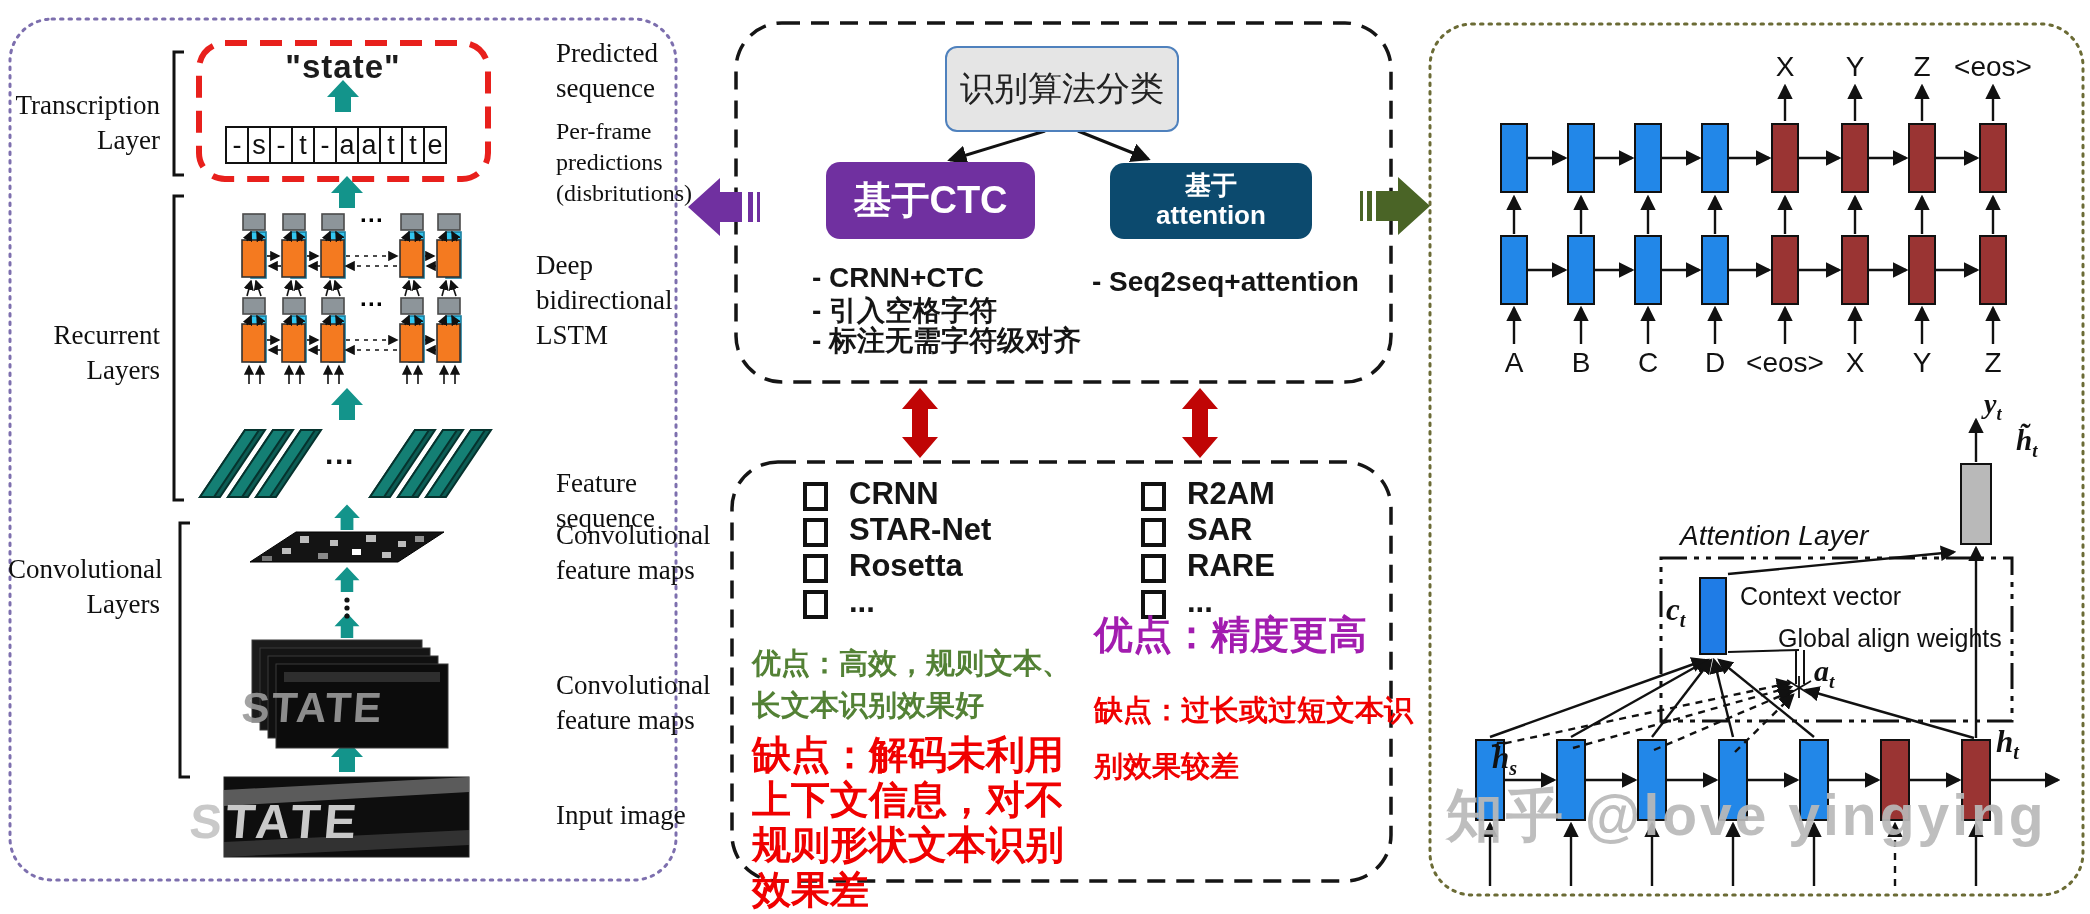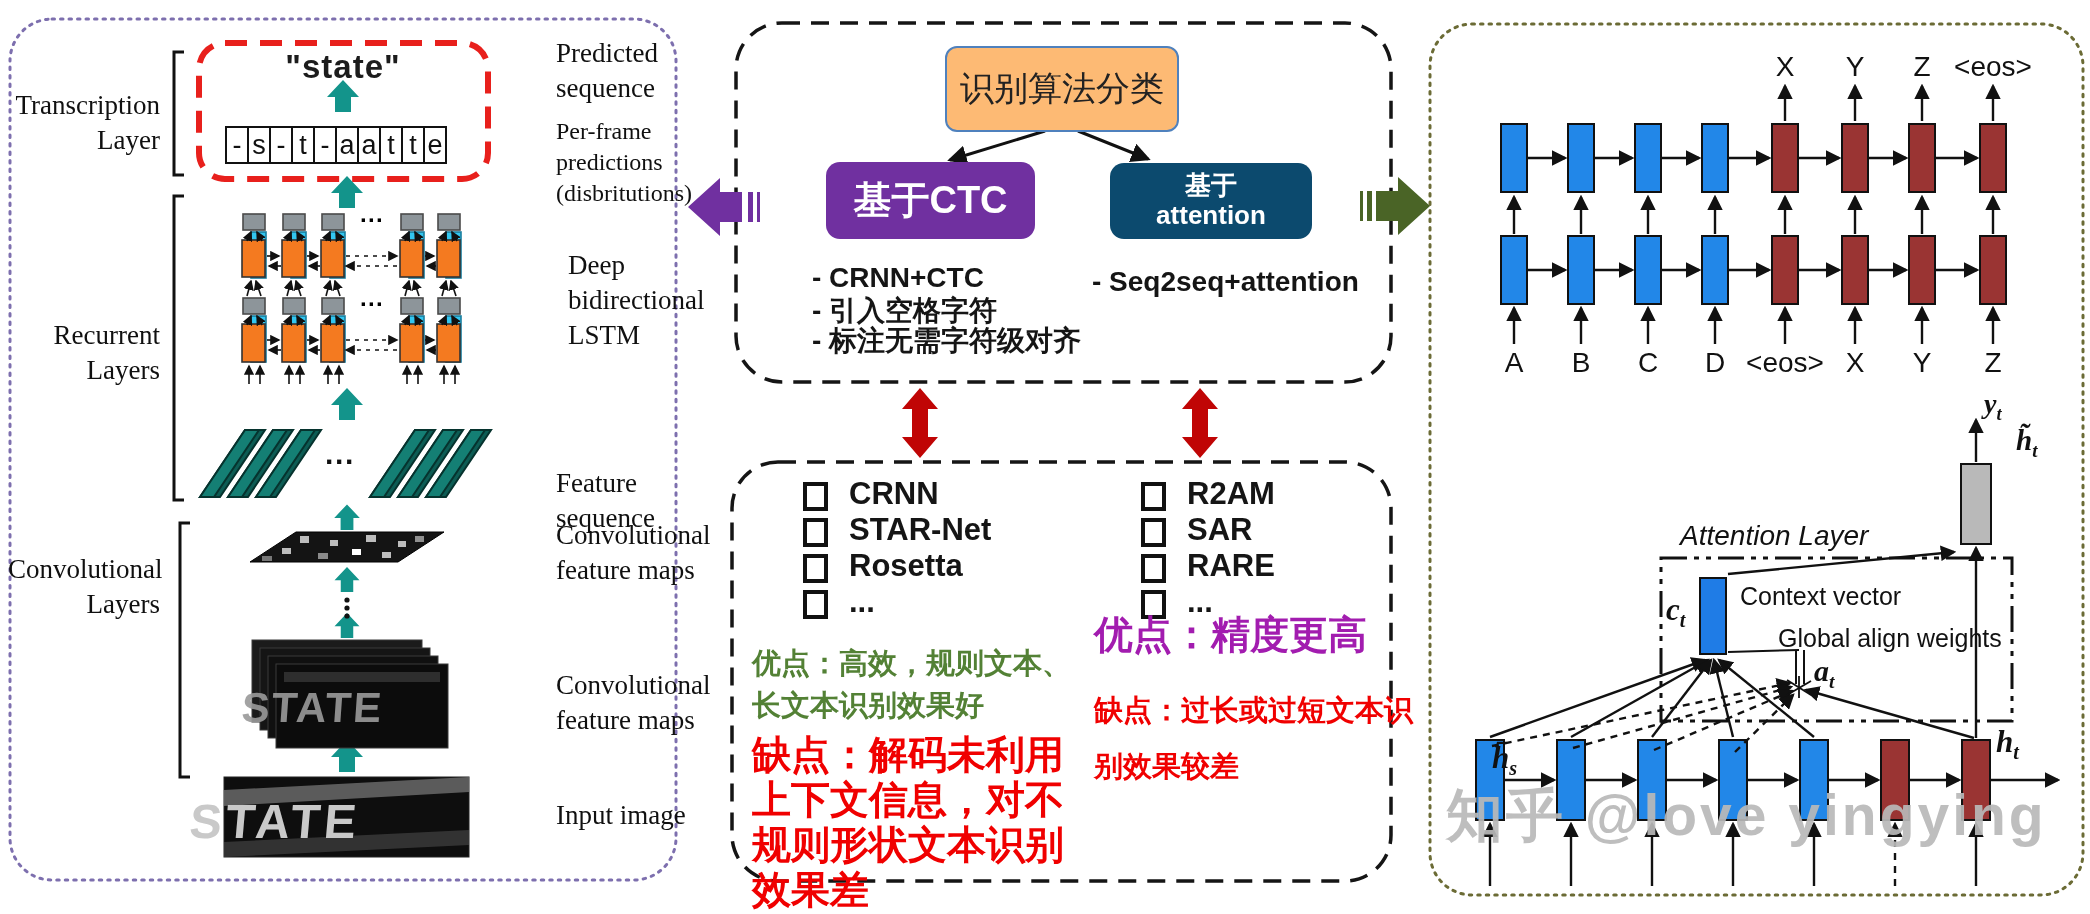--- a/index.html
+++ b/index.html
@@ -11,21 +11,21 @@
   .serif{font-family:"Liberation Serif",serif;font-size:27px;line-height:1.3;color:#101010;}
   .prelines{white-space:pre-line;}
   .layer-label{width:152px;text-align:right;}
   .side-label{width:140px;text-align:left;}
   .state-word{width:170px;text-align:center;font-size:33px;font-weight:600;color:#1c1c1c;letter-spacing:1px;}
   .frames{display:flex;z-index:3;}
   .frame-cell{width:20px;height:34px;border:2px solid #111;margin-left:-2px;background:#fff;
               display:flex;align-items:center;justify-content:center;font-size:27px;font-weight:500;}
   .frame-cell:first-child{margin-left:0;}
   .flow-title{border:2.5px solid #4f81bd;border-radius:12px;display:flex;align-items:center;
-              justify-content:center;font-size:34px;color:#222;background:#fdba74;z-index:3;font-family:Liberation Serif, serif;}
+              justify-content:center;font-size:34px;color:#222;background:#e5e5e5;z-index:3;font-family:Liberation Serif, serif;}
   .branch-box{border-radius:14px;display:flex;flex-direction:column;align-items:center;justify-content:center;
               color:#fff;font-weight:bold;z-index:3;text-align:center;}
   .bullet{font-size:28px;font-weight:600;color:#151515;white-space:nowrap;}
   .model-label{font-size:31px;font-weight:600;color:#151515;white-space:nowrap;}
   .checkbox{width:17px;height:21px;border:4px solid #111;background:#fff;}
   .pros{font-weight:700;}
   .cons{font-weight:700;}
   .math{font-family:"Liberation Serif",serif;font-style:italic;font-weight:bold;color:#111;}
   .math sub{font-size:65%;font-weight:bold;}
   .anno{font-size:25px;color:#111;}
@@ -416,21 +416,21 @@
   <div class="frame-cell">t</div>
   <div class="frame-cell">t</div>
   <div class="frame-cell">e</div>
 </div>
 
 <div class="txt serif side-label prelines" style="left:556px;top:36px;">Predicted
 sequence</div>
 <div class="txt serif side-label prelines" style="left:556px;top:116px;font-size:24px;">Per-frame
 predictions
 (disbritutions)</div>
-<div class="txt serif side-label prelines" style="left:568px;top:248px;">Deep
+<div class="txt serif side-label prelines" style="left:536px;top:248px;">Deep
 bidirectional
 LSTM</div>
 <div class="txt serif side-label prelines" style="left:556px;top:430px;margin-top:36px;">Feature
 sequence</div>
 <div class="txt serif side-label prelines" style="left:556px;top:518px;">Convolutional
 feature maps</div>
 <div class="txt serif side-label prelines" style="left:556px;top:668px;">Convolutional
 feature maps</div>
 <div class="txt serif side-label prelines" style="left:556px;top:798px;">Input image</div>
 

